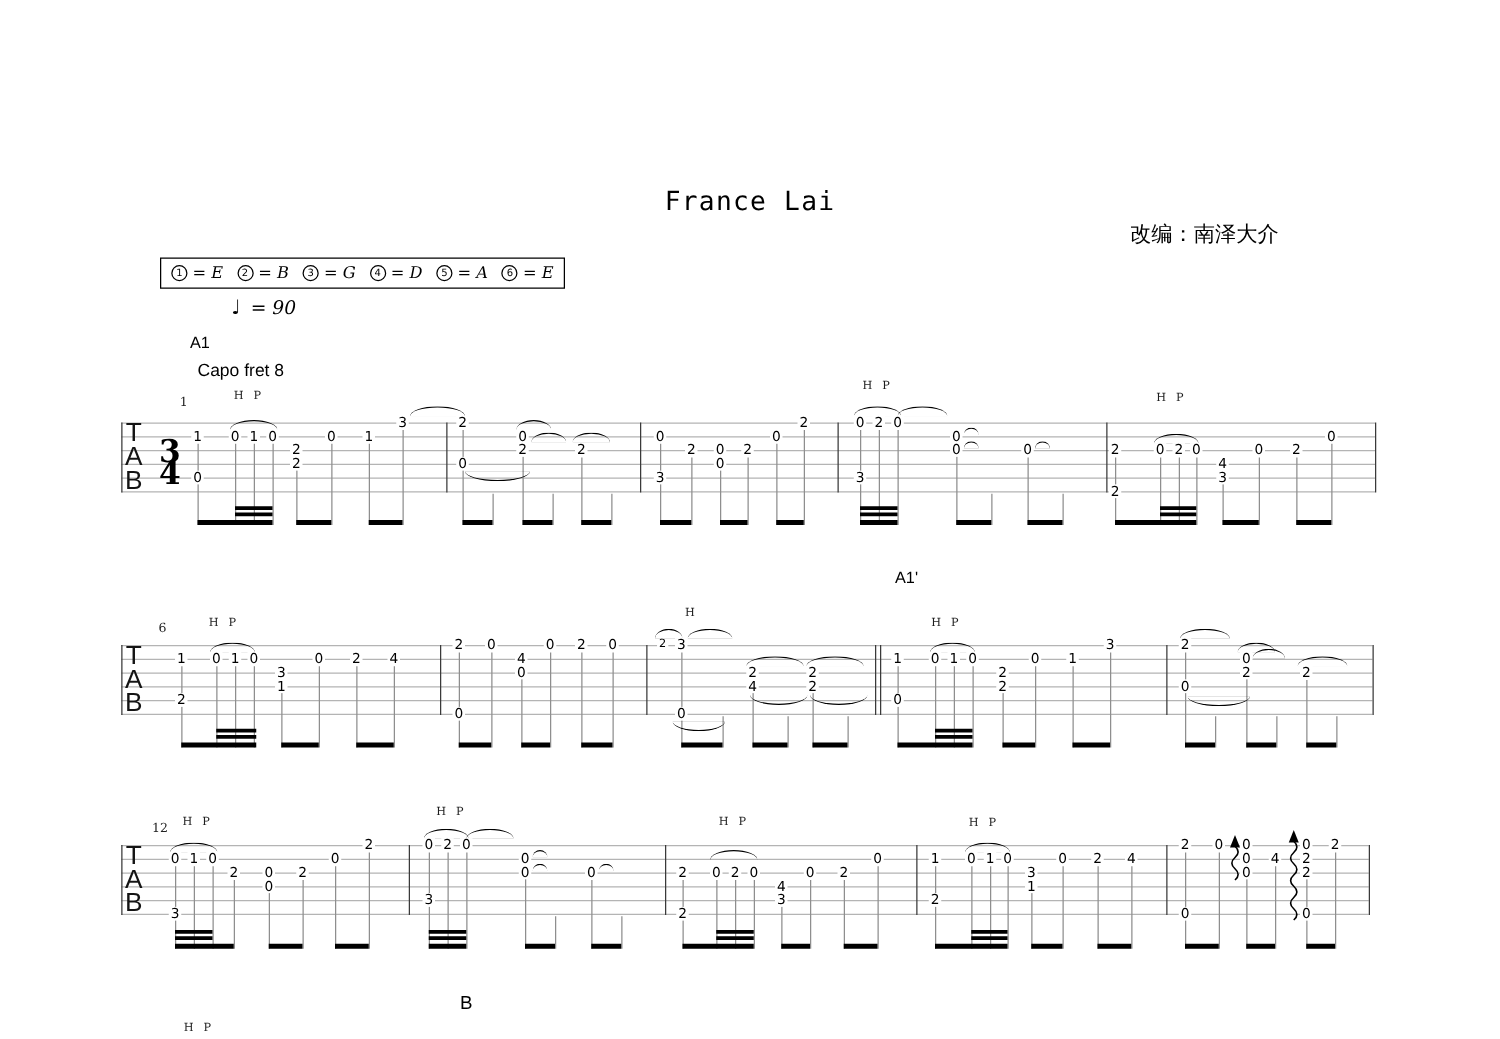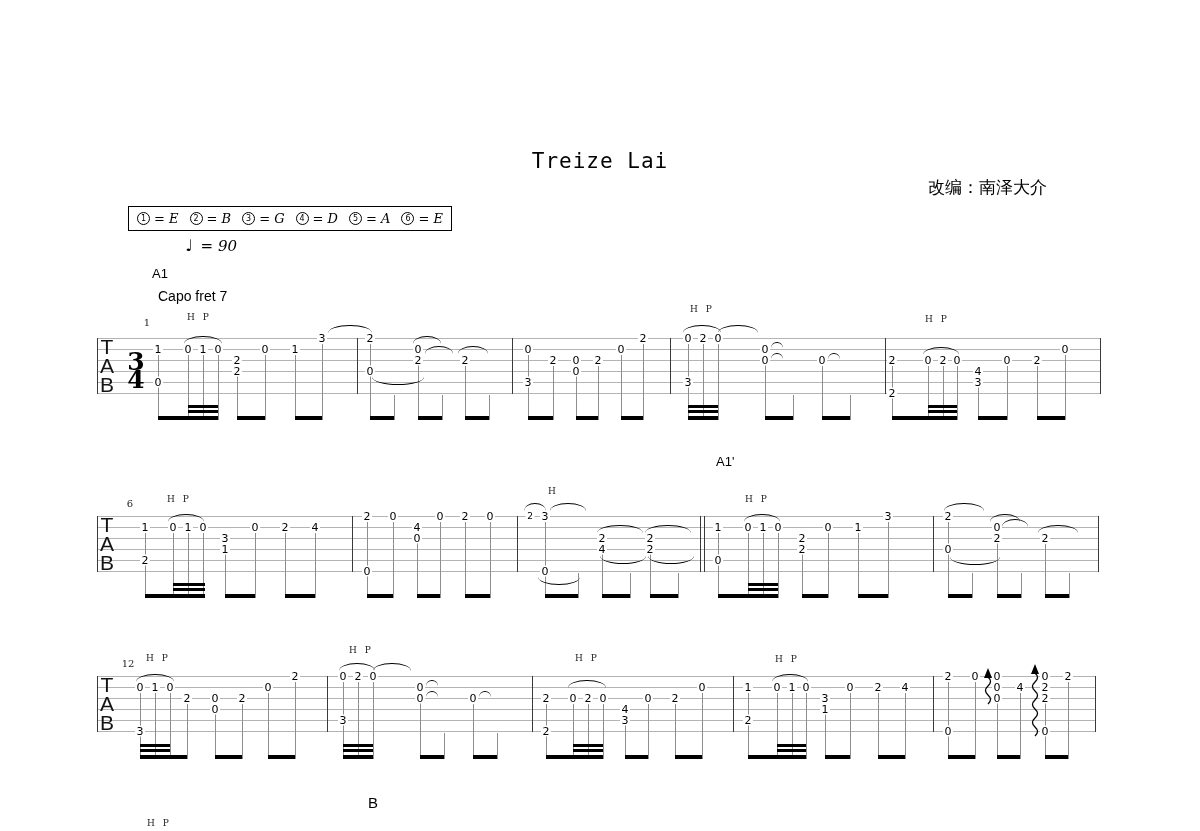--- a/index.html
+++ b/index.html
@@ -4,21 +4,21 @@
 <style>
   html,body{margin:0;padding:0;background:#fff;}
   #canvas{position:relative;width:1200px;height:831px;background:#ffffff;overflow:hidden;
           font-family:"Liberation Sans",sans-serif;color:#000;}
   .title{position:absolute;left:0;right:0;top:84px;text-align:center;
          font-family:"DejaVu Sans Mono",monospace;font-weight:bold;font-size:30px;letter-spacing:1px;}
   .subtitle{position:absolute;left:0;right:0;top:120px;text-align:center;
          font-family:"DejaVu Serif",serif;font-size:22px;}
   .credit{position:absolute;left:0;right:0;top:149px;text-align:center;
          font-family:"DejaVu Sans Mono",monospace;font-size:21px;letter-spacing:1px;}
-  .arranger{position:absolute;left:928px;top:176px;font-family:"DejaVu Serif",serif;font-size:17px;}
+  .arranger{position:absolute;left:904px;top:176px;font-family:"DejaVu Serif",serif;font-size:17px;}
   #tuning{position:absolute;left:128px;top:206px;width:324px;height:25px;border:1.2px solid #000;
           box-sizing:border-box;display:flex;align-items:center;justify-content:space-between;padding:0 8px;}
   .titem{display:flex;align-items:center;gap:4px;}
   .circ{width:13px;height:13px;border:1px solid #000;border-radius:50%;box-sizing:border-box;
         font:8px "DejaVu Sans",sans-serif;display:flex;align-items:center;justify-content:center;}
   .tnote{font:italic 13px "DejaVu Serif",serif;white-space:pre;}
   #tempo{position:absolute;left:185px;top:237px;display:flex;gap:8px;align-items:flex-start;}
   .tglyph{font-family:"DejaVu Sans",sans-serif;font-size:16px;line-height:18px;}
   .ttext{font:italic 15px "DejaVu Serif",serif;}
   .lbl{position:absolute;font-family:"Liberation Sans",sans-serif;}
@@ -45,21 +45,21 @@
   .arc-u{position:absolute;height:7px;border-bottom:1.3px solid #000;
          border-radius:0 0 50% 50% / 0 0 100% 100%;}
   .arc-m{position:absolute;width:12px;height:5px;border-top:1.2px solid #000;
          border-radius:50% 50% 0 0 / 100% 100% 0 0;}
   .arp{position:absolute;}
 </style>
 </head>
 <body>
 
 <div id="canvas">
-  <div class="credit">Treize Lai</div>
+  <div class="credit">France Lai</div>
   <div class="arranger">改编：南泽大介</div>
 
   <div id="tuning">
       <span class="titem">
         <span class="circ">1</span>
         <span class="tnote">= E</span>
       </span>
       <span class="titem">
         <span class="circ">2</span>
         <span class="tnote">= B</span>
@@ -81,21 +81,21 @@
         <span class="tnote">= E</span>
       </span>
     </div>
 
   <div id="tempo">
     <span class="tglyph">♩</span>
     <span class="ttext">= 90</span>
   </div>
 
   <div class="lbl lblA1">A1</div>
-  <div class="lbl lblCapo">Capo fret 7</div>
+  <div class="lbl lblCapo">Capo fret 8</div>
   <div class="lbl lblA1p">A1'</div>
   <div class="lbl lblB">B</div>
   <div class="hpm" style="left:147px;top:818px;">H P</div>
 
   <div id="staves">
       <div class="sline" style="left: 97px; top: 338px; width: 1003px;"></div>
       <div class="sline" style="left: 97px; top: 349px; width: 1003px;"></div>
       <div class="sline" style="left: 97px; top: 360px; width: 1003px;"></div>
       <div class="sline" style="left: 97px; top: 371px; width: 1003px;"></div>
       <div class="sline" style="left: 97px; top: 382px; width: 1003px;"></div>

